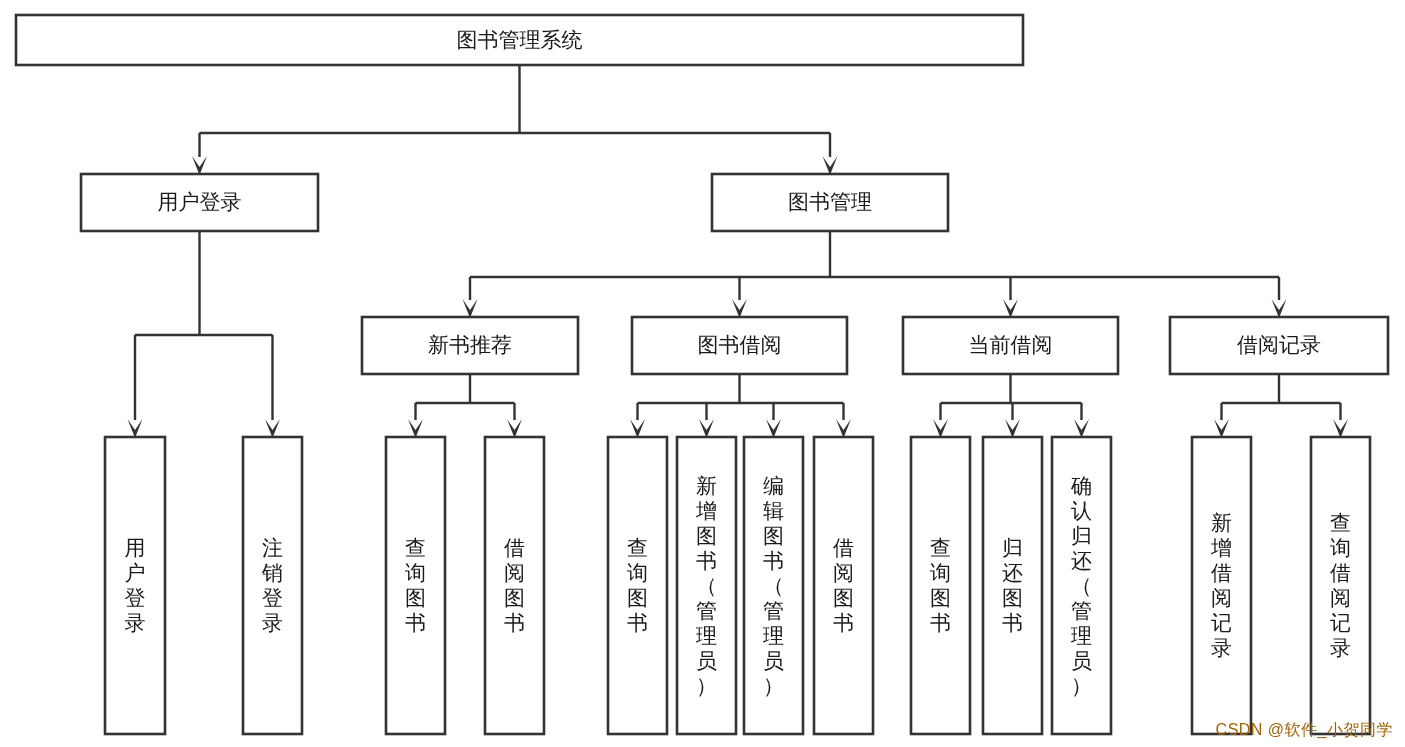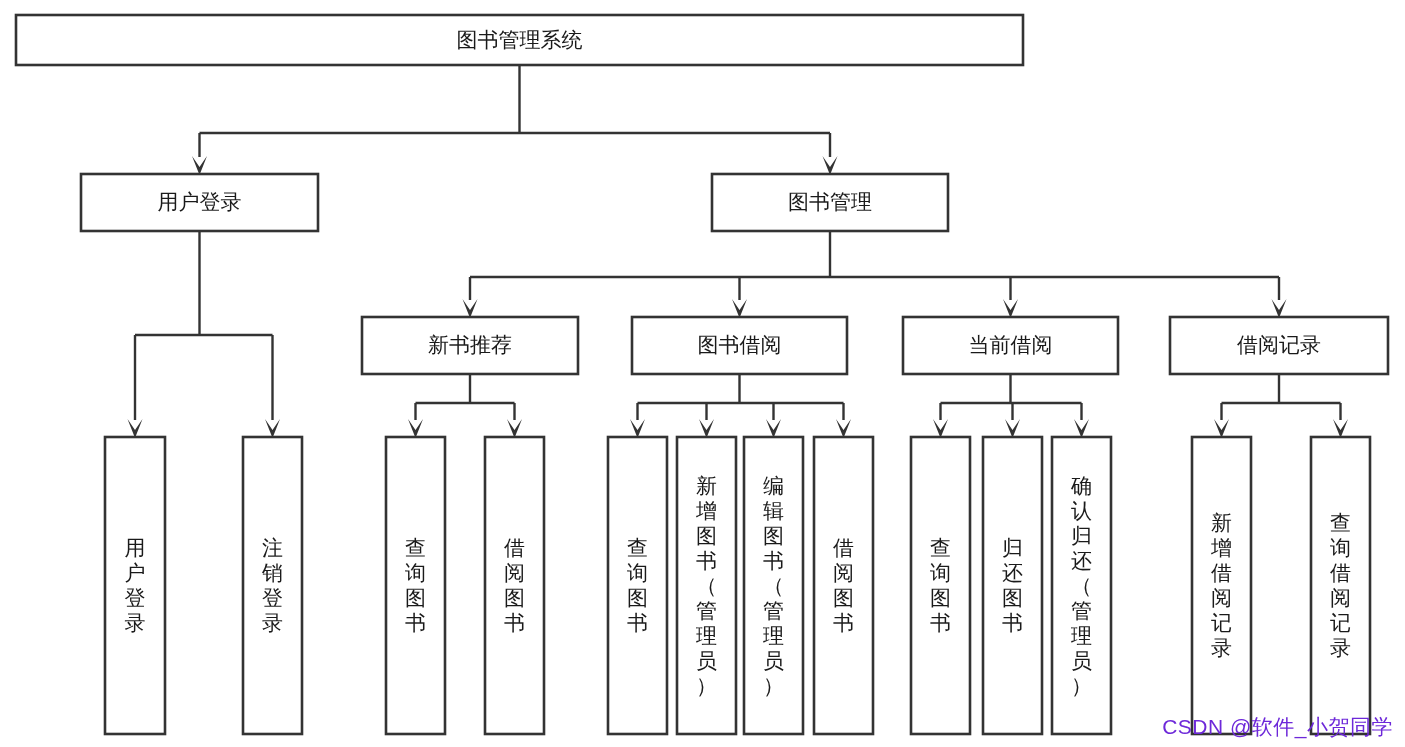--- a/index.html
+++ b/index.html
@@ -53,22 +53,22 @@
     font-family: "Liberation Sans", "DejaVu Sans", sans-serif;
     font-size: 21px;
     fill: #1a1a1a;
     text-anchor: middle;
   }
   .watermark {
     position: absolute;
     right: 12px;
     bottom: 6px;
     font-family: "Liberation Sans", "DejaVu Sans", sans-serif;
-    font-size: 21px;
-    color: #6d28d9;
+    font-size: 16px;
+    color: #a16207;
     letter-spacing: 0.5px;
     white-space: nowrap;
     user-select: none;
     text-align: right;
   }
 </style>
 </head>
 <body>
 
 <div id="diagram-root">

